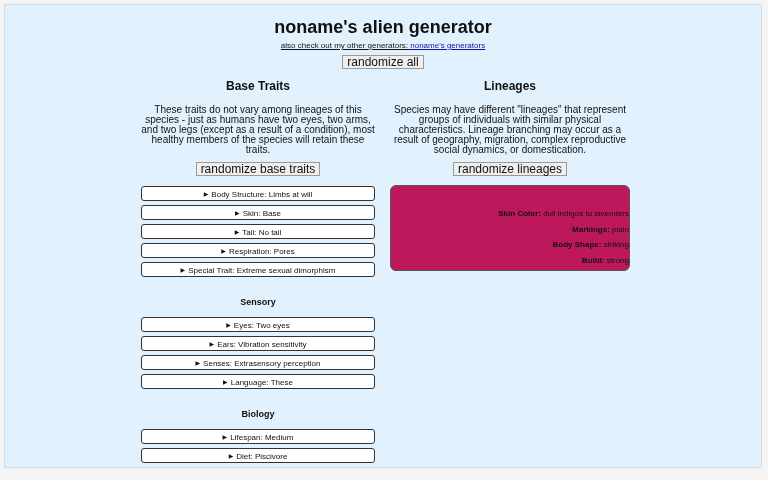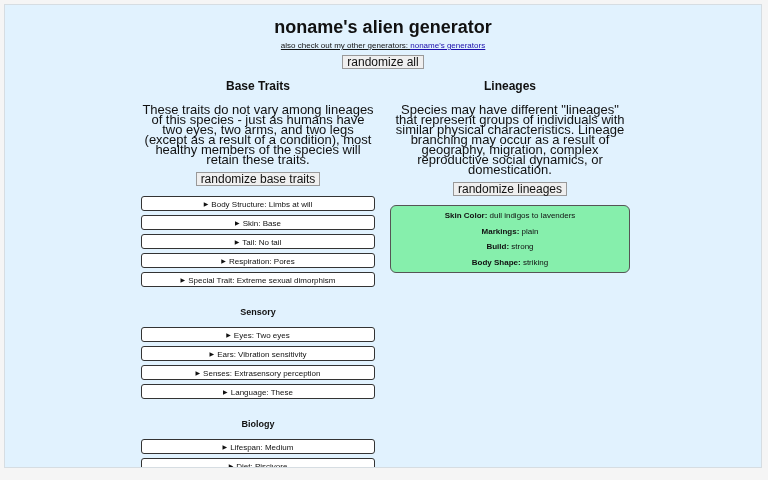--- a/index.html
+++ b/index.html
@@ -22,32 +22,32 @@
     font-family: "Liberation Sans", sans-serif;
     font-size: 12px; padding: 1px 4px; background: #efefef;
     border: 1px solid #999; border-radius: 0; color: #111; line-height: 10px;
   }
   .rand-all { margin-top: 4px; }
   .cols { position: absolute; top: 74px; left: 0; width: 100%; }
   .col { position: absolute; width: 234px; text-align: center; }
   .col.left { left: 136px; }
   .col.right { left: 385px; width: 240px; }
   h2 { font-size: 12px; margin: 0 0 0 0; line-height: 14px; font-weight: bold; }
-  .desc { font-size: 13px; line-height: 10px; margin: 12px 0 4px 0; }
+  .desc { font-size: 10px; line-height: 10px; margin: 12px 0 4px 0; }
   h3 { font-size: 9px; margin: 20px 0 10px 0; font-weight: bold; line-height: 10px; }
   .trait {
     background: #fff; border: 1px solid #333; border-radius: 3px;
     height: 15px; line-height: 15px; font-size: 8px; margin-bottom: 4px;
     box-sizing: border-box; cursor: pointer;
   }
   .tri { font-size: 6px; margin-right: 3px; vertical-align: 1px; }
   .traits { margin-top: 9px; }
   .lineage-card {
-    background: #86efac; border: 1px solid #555; border-radius: 6px;
-    margin-top: 8px; padding: 2px 0 2px 0; font-size: 8px;
+    background: #be185d; border: 1px solid #555; border-radius: 6px;
+    margin-top: 8px; padding: 20px 0 2px 0; font-size: 8px; text-align: right;
   }
   .lineage-card .row { line-height: 15.5px; }
   .lineage-card b { font-weight: bold; }
 </style>
 </head>
 <body>
 
 <div class="page">
   <div class="header">
     <h1>noname's alien generator</h1>
@@ -85,18 +85,18 @@
       </div>
     </div>
 
     <div class="col right">
       <h2>Lineages</h2>
       <div class="desc">Species may have different "lineages" that represent groups of individuals with similar physical characteristics. Lineage branching may occur as a result of geography, migration, complex reproductive social dynamics, or domestication.</div>
       <button>randomize lineages</button>
       <div class="lineage-card">
         <div class="row"><b>Skin Color:</b><span> dull indigos to lavenders</span></div>
         <div class="row"><b>Markings:</b><span> plain</span></div>
+        <div class="row"><b>Body Shape:</b><span> striking</span></div>
         <div class="row"><b>Build:</b><span> strong</span></div>
-        <div class="row"><b>Body Shape:</b><span> striking</span></div>
       </div>
     </div>
   </div>
 </div>
 
 </body></html>

